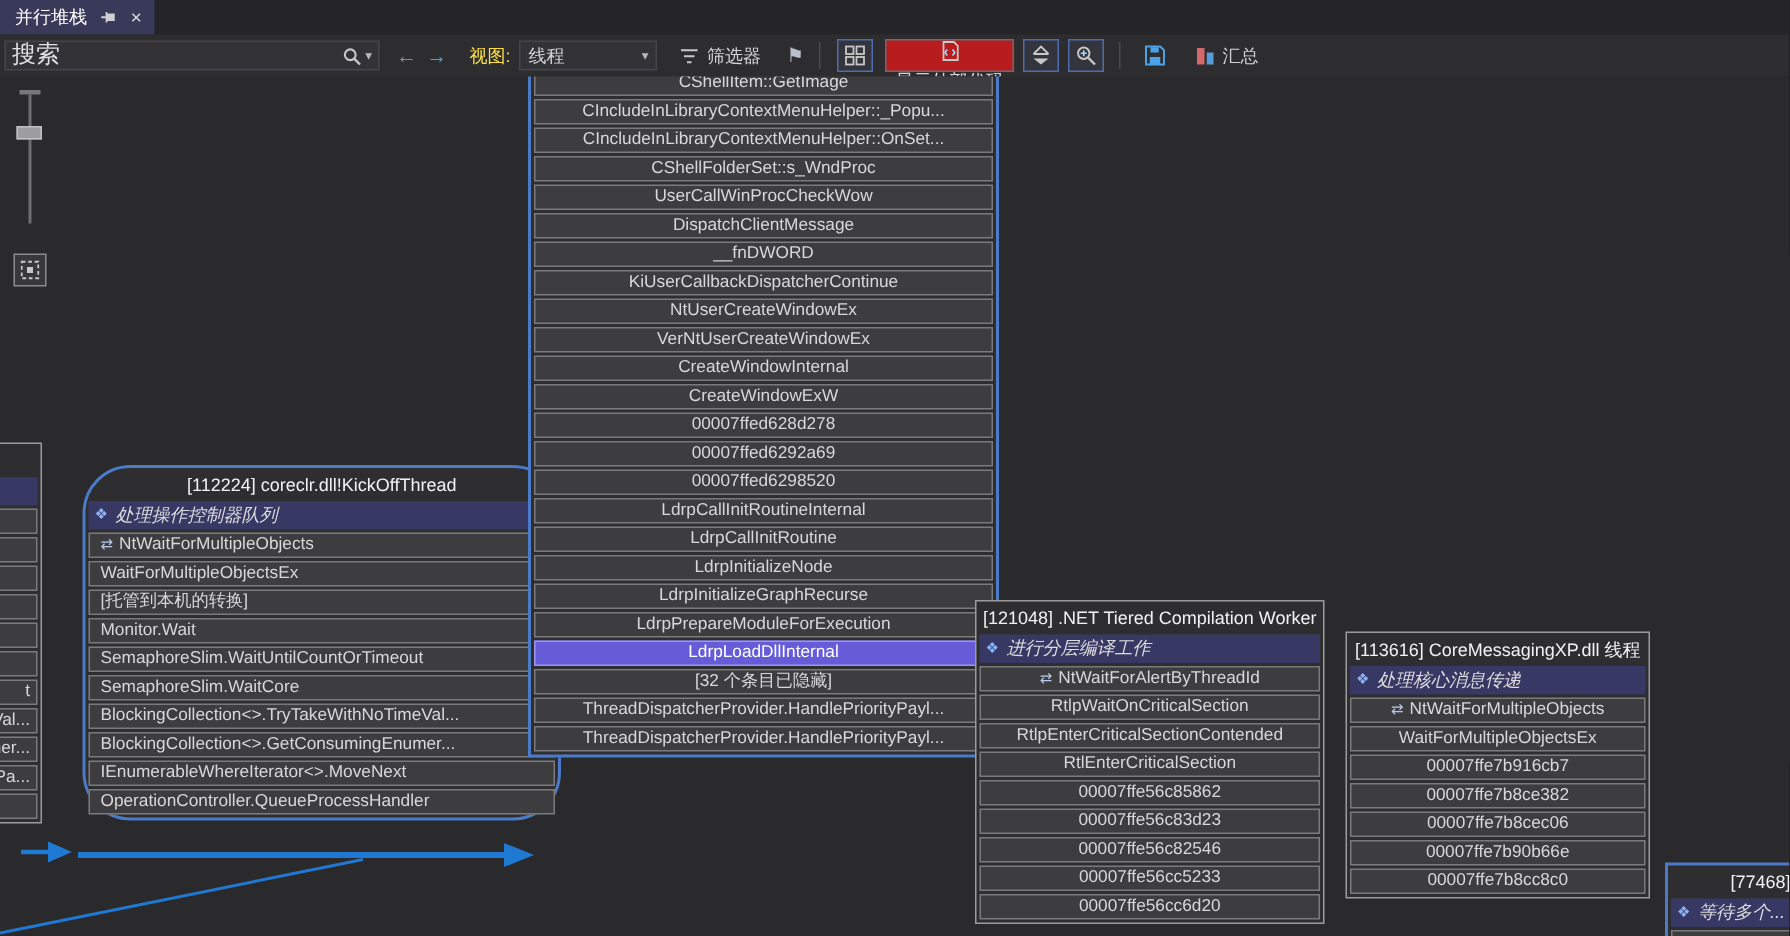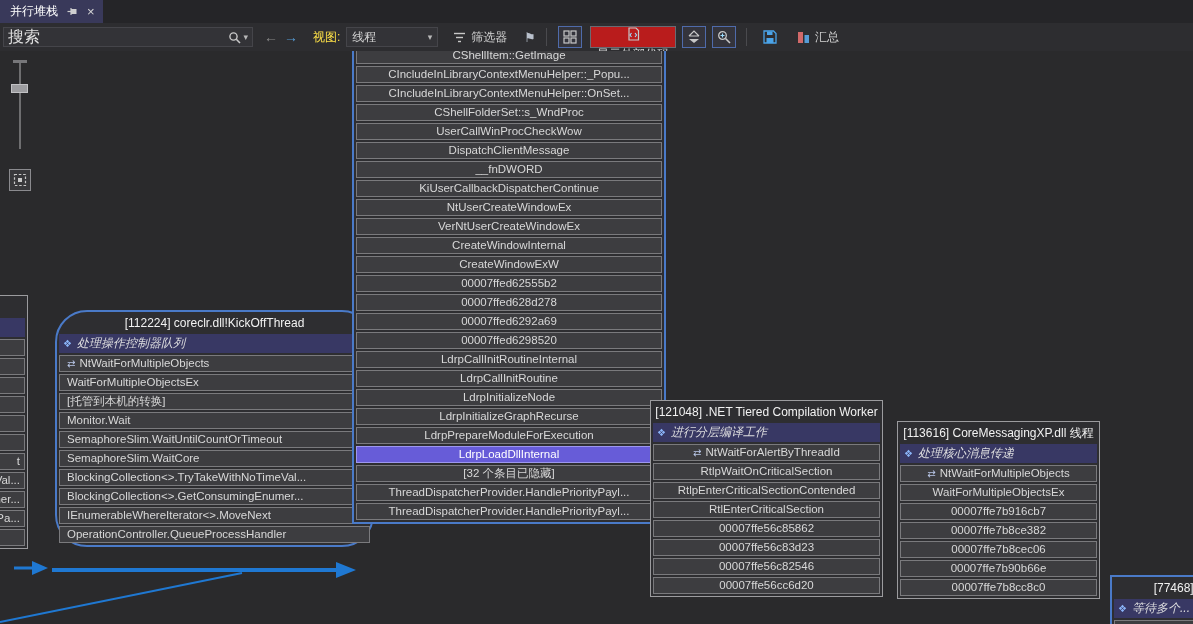--- a/index.html
+++ b/index.html
@@ -371,24 +371,20 @@
           <div class="frame">
 
             <span class="f-text">CreateWindowInternal</span>
           </div>
 
           <div class="frame">
 
             <span class="f-text">CreateWindowExW</span>
           </div>
 
-          <div class="frame">
-
-            <span class="f-text">00007ffed62555b2</span>
-          </div>
 
           <div class="frame">
 
             <span class="f-text">00007ffed628d278</span>
           </div>
 
           <div class="frame">
 
             <span class="f-text">00007ffed6292a69</span>
           </div>
@@ -481,20 +477,24 @@
           <div class="frame">
 
             <span class="f-text">00007ffe56c83d23</span>
           </div>
 
           <div class="frame">
 
             <span class="f-text">00007ffe56c82546</span>
           </div>
 
+          <div class="frame">
+
+            <span class="f-text">00007ffe56cc5233</span>
+          </div>
 
           <div class="frame">
 
             <span class="f-text">00007ffe56cc6d20</span>
           </div>
         </div>
     </div>
 
     <div class="stack-box" style="left:897px; top:370px; width:203px;">
       <div class="box-title">[113616] CoreMessagingXP.dll 线程</div>

